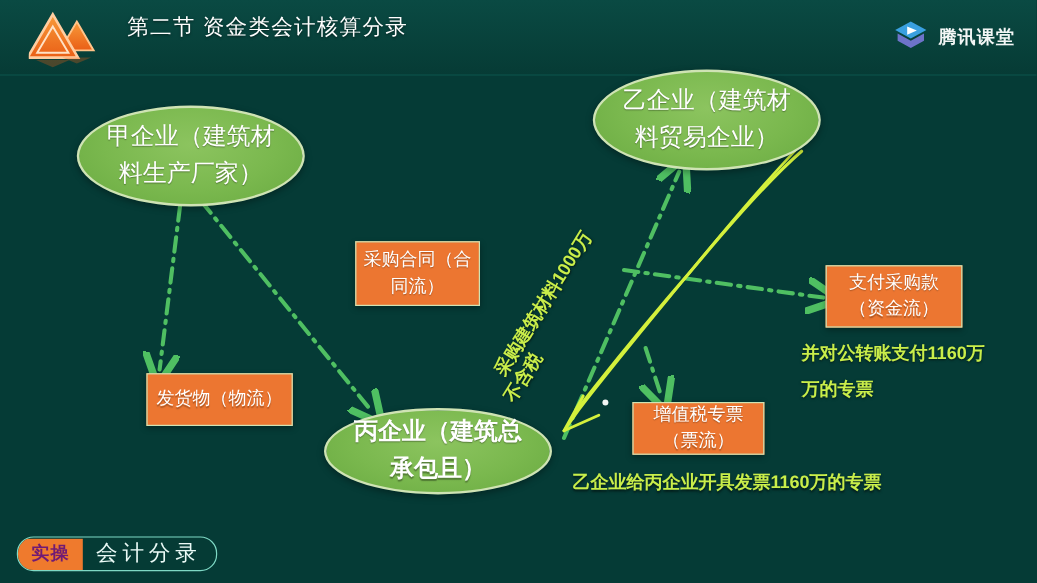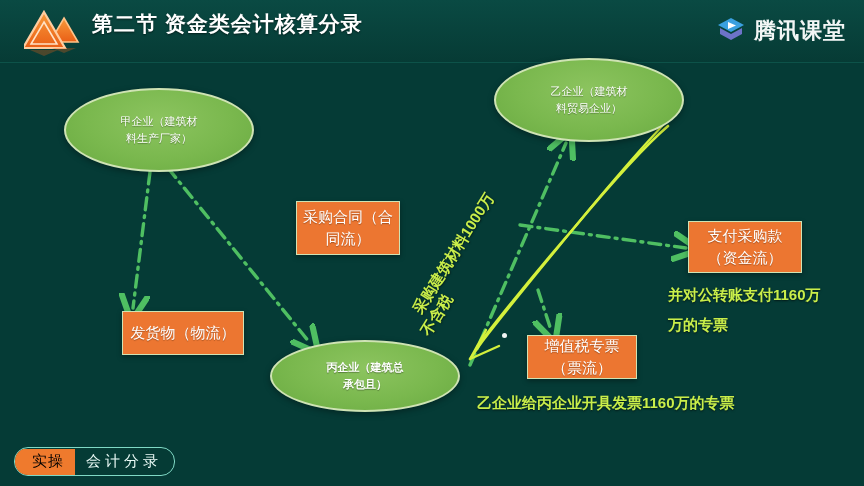--- a/index.html
+++ b/index.html
@@ -15,43 +15,43 @@
   
   #header{
     position:absolute;left:0;top:0;width:864px;height:62px;
     background:linear-gradient(180deg,#0a4a43 0%,#063b35 100%);
     border-bottom:1px solid #0d5249;
   }
   #logo-mark{
     position:absolute;left:24px;top:6px;width:62px;height:56px;
   }
   #title{
-    position:absolute;left:92px;top:10px;
-    color:#ffffff;font-size:21px;font-weight:bold;letter-spacing:1px;
+    position:absolute;left:106px;top:10px;
+    color:#ffffff;font-size:18px;font-weight:normal;letter-spacing:1px;
     text-shadow:0 1px 2px rgba(0,0,0,.55);
     white-space:nowrap;
   }
   #brand{
     position:absolute;right:18px;top:14px;height:34px;
     display:flex;align-items:center;gap:8px;
   }
   #brand-name{
-    color:#f2f6f5;font-size:22px;font-weight:bold;letter-spacing:1px;
+    color:#f2f6f5;font-size:15px;font-weight:bold;letter-spacing:1px;
   }
   
   .ellipse{
     position:absolute;
     border-radius:50%;
     background:radial-gradient(ellipse at 50% 38%,#8cc45f 0%,#7ab84e 55%,#69aa41 100%);
     border:2px solid #cfe3b4;
     box-shadow:0 2px 6px rgba(0,0,0,.35);
     display:flex;align-items:center;justify-content:center;
     text-align:center;
     color:#ffffff;
-    font-size:11px;line-height:1.55;
+    font-size:20px;line-height:1.55;
     font-weight:normal;
     text-shadow:0 1px 1px rgba(0,0,0,.35);
     padding:0 18px;box-sizing:border-box;
   }
   .obox{
     position:absolute;
     background:#ec7631;
     border:1px solid #cfe3b4;
     box-shadow:0 2px 5px rgba(0,0,0,.35);
     display:flex;align-items:center;justify-content:center;
@@ -75,25 +75,25 @@
   
   #badge{
     position:absolute;left:14px;top:447px;height:27px;
     display:flex;align-items:center;
     border:1px solid #7fd9c5;
     border-radius:14px;
     background:rgba(6,60,54,.65);
     overflow:hidden;
   }
   #badge-a{
-    background:#ef7a2d;color:#000000;font-size:15px;font-weight:normal;
-    padding:3px 11px 4px 17px;letter-spacing:1px;
+    background:#ef7a2d;color:#701a75;font-size:15px;font-weight:bold;
+    padding:3px 11px 4px 11px;letter-spacing:1px;
   }
   #badge-b{
-    color:#eafaf6;font-size:15px;letter-spacing:4px;
+    color:#eafaf6;font-size:18px;letter-spacing:4px;
     padding:3px 12px 4px 11px;
     text-align:right;
   }
   #cursor-dot{
     position:absolute;left:502px;top:333px;width:5px;height:5px;
     border-radius:50%;background:#ffffff;opacity:.95;
   }
   svg.layer{position:absolute;left:0;top:0;width:864px;height:486px;pointer-events:none;}
 </style>
 </head>

